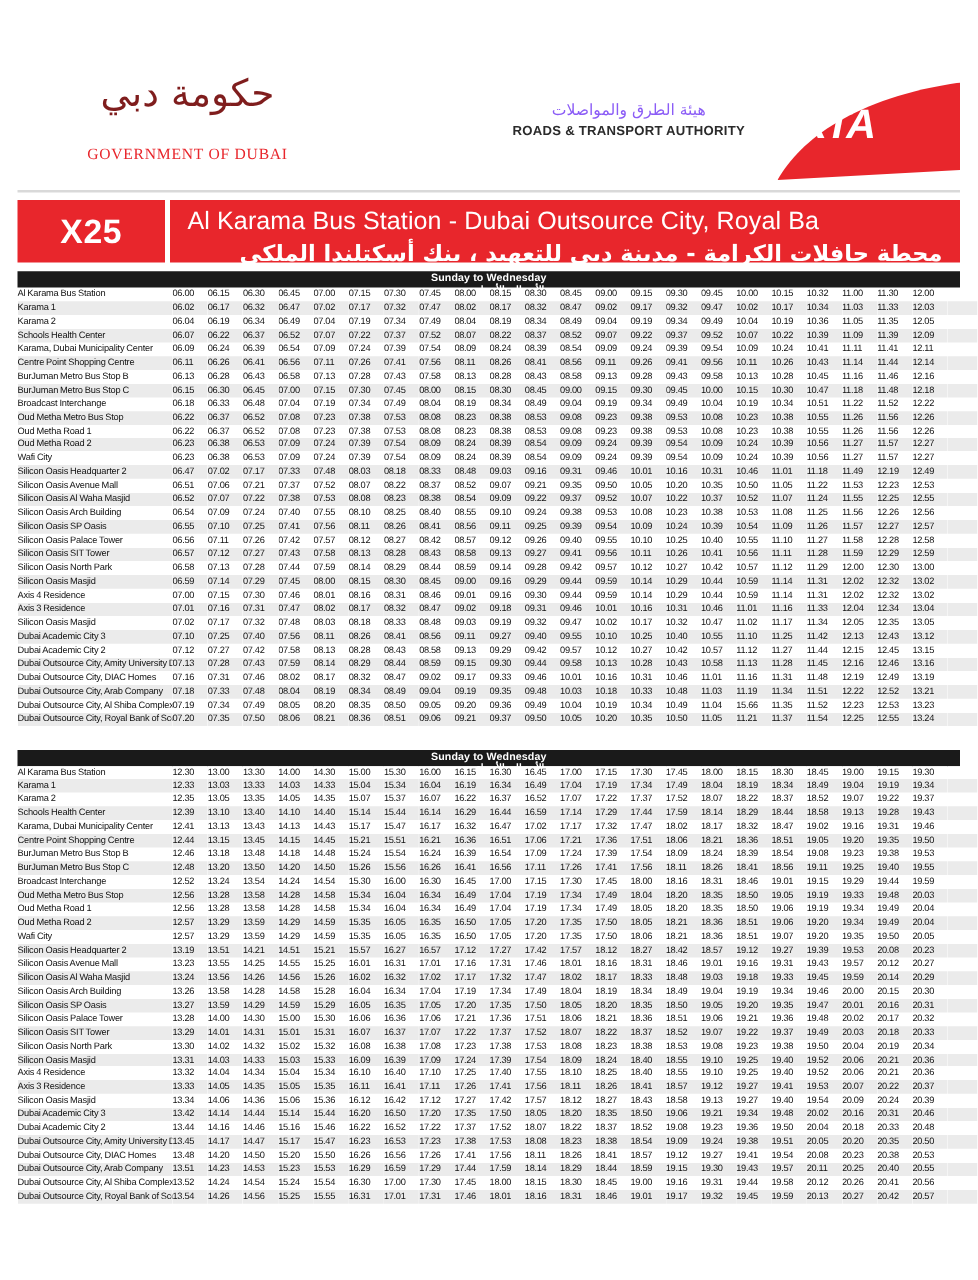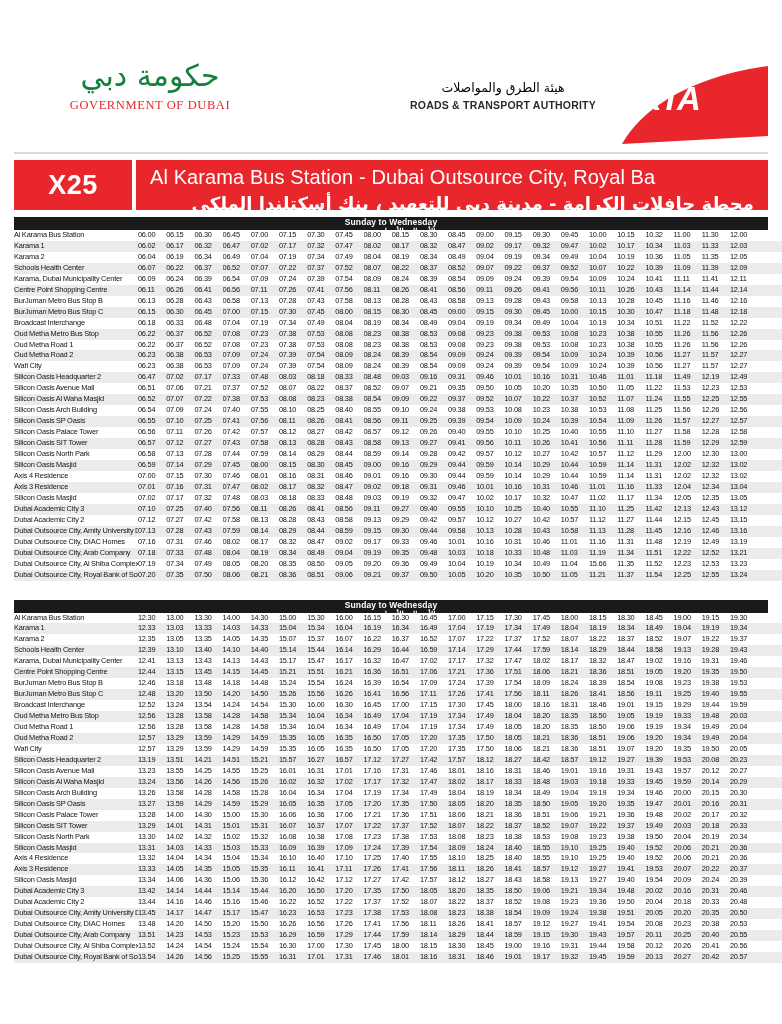--- a/index.html
+++ b/index.html
@@ -25,28 +25,28 @@
   .gov-logo {
     position: absolute;
     left: 36px;
     top: 0;
     width: 200px;
     text-align: center;
   }
   .gov-script {
     font-family: "DejaVu Sans", sans-serif;
     font-size: 30px;
-    color: #15803d;
+    color: #7f1d1d;
     line-height: 1.05;
     letter-spacing: -1px;
     direction: rtl;
     white-space: nowrap;
   }
   .gov-en {
-    margin-top: 6px;
+    margin-top: 24px;
     font-family: "Liberation Serif", serif;
     font-size: 12.5px;
     letter-spacing: 0.6px;
     color: #e8262c;
     font-weight: 400;
   }
   .rta-block {
     position: absolute;
     right: 0;
     top: 6px;
@@ -56,21 +56,21 @@
   .rta-words {
     position: absolute;
     left: 0;
     top: 14px;
     width: 230px;
     text-align: center;
   }
   .rta-ar {
     font-family: "DejaVu Sans", sans-serif;
     font-size: 12.5px;
-    color: #000000;
+    color: #8b5cf6;
     direction: rtl;
     letter-spacing: 1.2px;
     white-space: nowrap;
   }
   .rta-en {
     margin-top: 4px;
     font-size: 10.5px;
     font-weight: bold;
     color: #2b2b2b;
     letter-spacing: 0.2px;

